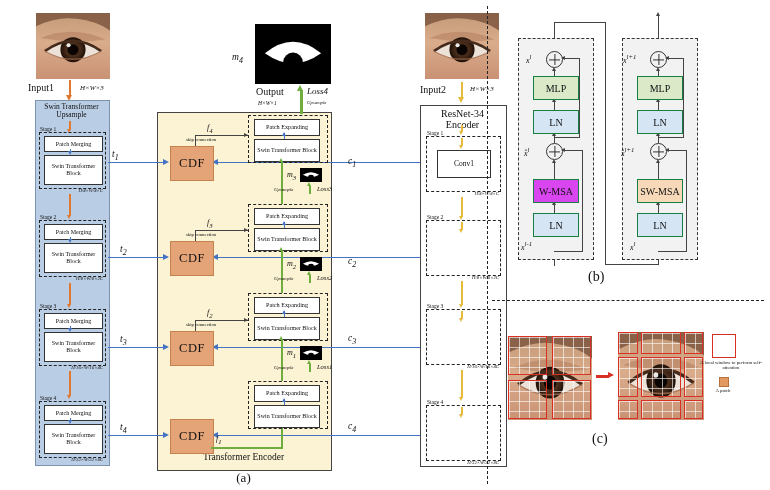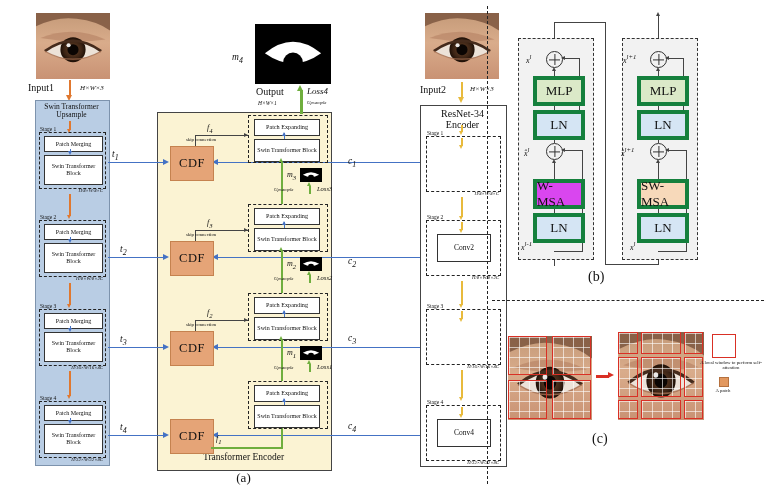--- a/index.html
+++ b/index.html
@@ -8,21 +8,21 @@
   .abs{position:absolute}
   .lbl{position:absolute;white-space:nowrap;line-height:1.1}
   .it{font-style:italic}
   .ctr{text-align:center}
   
   .whitebox{position:absolute;background:#fff;border:1px solid #333;display:flex;align-items:center;
             justify-content:center;text-align:center;line-height:1.12;font-size:6px;padding:1px}
   .dashedbox{position:absolute;border:1px dashed #222;background:transparent}
   .cdf{position:absolute;background:#e5a477;border:1px solid #c5824f;display:flex;align-items:center;
        justify-content:center;font-size:12.5px;letter-spacing:.5px}
-  .bbox{position:absolute;display:flex;align-items:center;justify-content:center;border:4px solid #15803d;font-size:13px}
+  .bbox{position:absolute;display:flex;align-items:center;justify-content:center;border:1px solid #15803d;font-size:10px}
   
   .vl{position:absolute;width:1.4px;background:var(--c,#333)}
   .hl{position:absolute;height:1.4px;background:var(--c,#333)}
   .w1{width:1.1px}.h1{height:1.1px}.w2{width:2.2px}.h2{height:2.2px}.w3{width:3px}.h3{height:3px}
   .tri{position:absolute;width:0;height:0;line-height:0}
   .tu{border-left:3.5px solid transparent;border-right:3.5px solid transparent;border-bottom:6px solid var(--c,#333)}
   .td{border-left:3.5px solid transparent;border-right:3.5px solid transparent;border-top:6px solid var(--c,#333)}
   .tl{border-top:3.5px solid transparent;border-bottom:3.5px solid transparent;border-right:6px solid var(--c,#333)}
   .tr{border-top:3.5px solid transparent;border-bottom:3.5px solid transparent;border-left:6px solid var(--c,#333)}
   .sm.tu{border-left-width:2.5px;border-right-width:2.5px;border-bottom-width:4.5px}
@@ -271,46 +271,45 @@
 
   <div class="abs" style="left:420px;top:105px;width:85px;height:360px;background:#fff;border:1px solid #444"></div>
   <div class="lbl ctr" style="left:428px;top:108px;width:69px;font-size:10px;white-space:normal">ResNet-34 Encoder</div>
   <div class="vl w2 gold" style="left:461px;top:125px;height:7px"></div>
   <div class="tri td gold sm" style="left:459px;top:131px"></div>
 
   <div class="lbl st-lbl" style="left:427px;top:130px">Stage 1</div>
   <div class="dashedbox" style="left:426px;top:136px;width:73px;height:54px"></div>
   <div class="vl w2 gold" style="left:461px;top:138px;height:8px"></div>
   <div class="tri td gold sm" style="left:459px;top:145px"></div>
+  <div class="whitebox" style="left:437px;top:150px;width:50px;height:24px;font-size:7.5px">Conv1</div>
   <div class="lbl dim" style="left:435px;top:191px;width:64px;text-align:right">H/4×W/4×C</div>
   <div class="vl w2 gold" style="left:461px;top:197px;height:20px"></div>
   <div class="tri td gold sm" style="left:459px;top:216px"></div>
 
   <div class="lbl st-lbl" style="left:427px;top:214px">Stage 2</div>
   <div class="dashedbox" style="left:426px;top:220px;width:73px;height:54px"></div>
   <div class="vl w2 gold" style="left:461px;top:222px;height:8px"></div>
   <div class="tri td gold sm" style="left:459px;top:229px"></div>
-  <div class="whitebox" style="left:437px;top:234px;width:50px;height:24px;font-size:7.5px">Conv2</div>
   <div class="lbl dim" style="left:435px;top:275px;width:64px;text-align:right">H/8×W/8×2C</div>
   <div class="vl w2 gold" style="left:461px;top:281px;height:24px"></div>
   <div class="tri td gold sm" style="left:459px;top:304px"></div>
 
   <div class="lbl st-lbl" style="left:427px;top:303px">Stage 3</div>
   <div class="dashedbox" style="left:426px;top:309px;width:73px;height:54px"></div>
   <div class="vl w2 gold" style="left:461px;top:311px;height:8px"></div>
   <div class="tri td gold sm" style="left:459px;top:318px"></div>
   <div class="lbl dim" style="left:435px;top:364px;width:64px;text-align:right">H/16×W/16×4C</div>
   <div class="vl w2 gold" style="left:461px;top:370px;height:28px"></div>
   <div class="tri td gold sm" style="left:459px;top:397px"></div>
 
   <div class="lbl st-lbl" style="left:427px;top:399px">Stage 4</div>
   <div class="dashedbox" style="left:426px;top:405px;width:73px;height:54px"></div>
   <div class="vl w2 gold" style="left:461px;top:407px;height:8px"></div>
   <div class="tri td gold sm" style="left:459px;top:414px"></div>
-  <div class="whitebox" style="left:437px;top:419px;width:50px;height:24px;font-size:7.5px">Conv4</div>
   <div class="lbl dim" style="left:435px;top:460px;width:64px;text-align:right">H/32×W/32×8C</div>
 
   <div class="abs" style="left:487px;top:6px;height:478px;width:0;border-left:1.8px dashed #222"></div>
   <div class="abs" style="left:492px;top:300px;width:272px;height:0;border-top:1.8px dashed #222"></div>
 
   <div class="vl dark w1" style="left:554px;top:22px;height:30px"></div>
   <div class="hl dark h1" style="left:554px;top:22px;width:52px"></div>
   <div class="vl dark w1" style="left:605px;top:22px;height:243px"></div>
   <div class="hl dark h1" style="left:605px;top:264px;width:54px"></div>
   <div class="vl dark w1" style="left:658px;top:237px;height:28px"></div>

